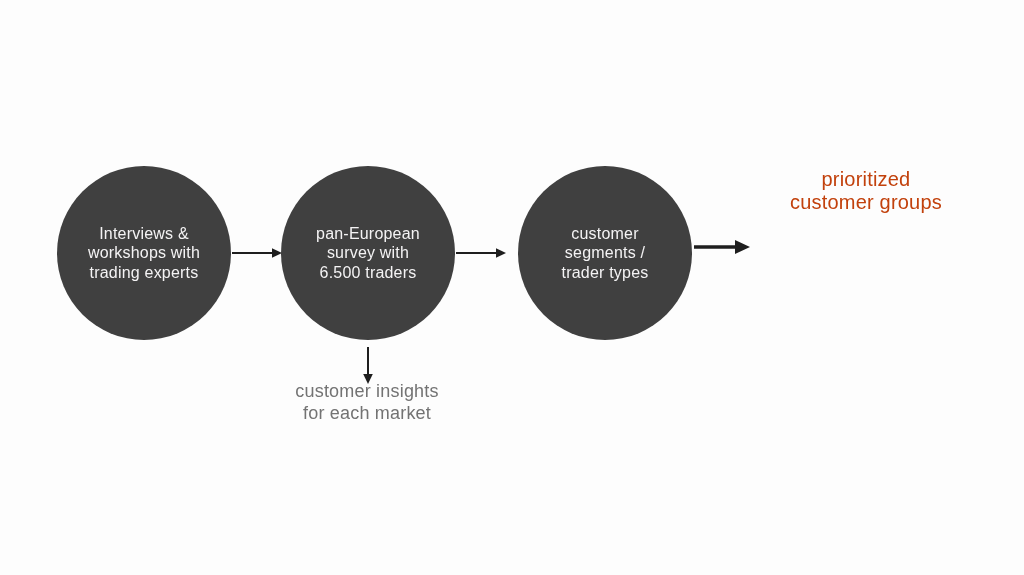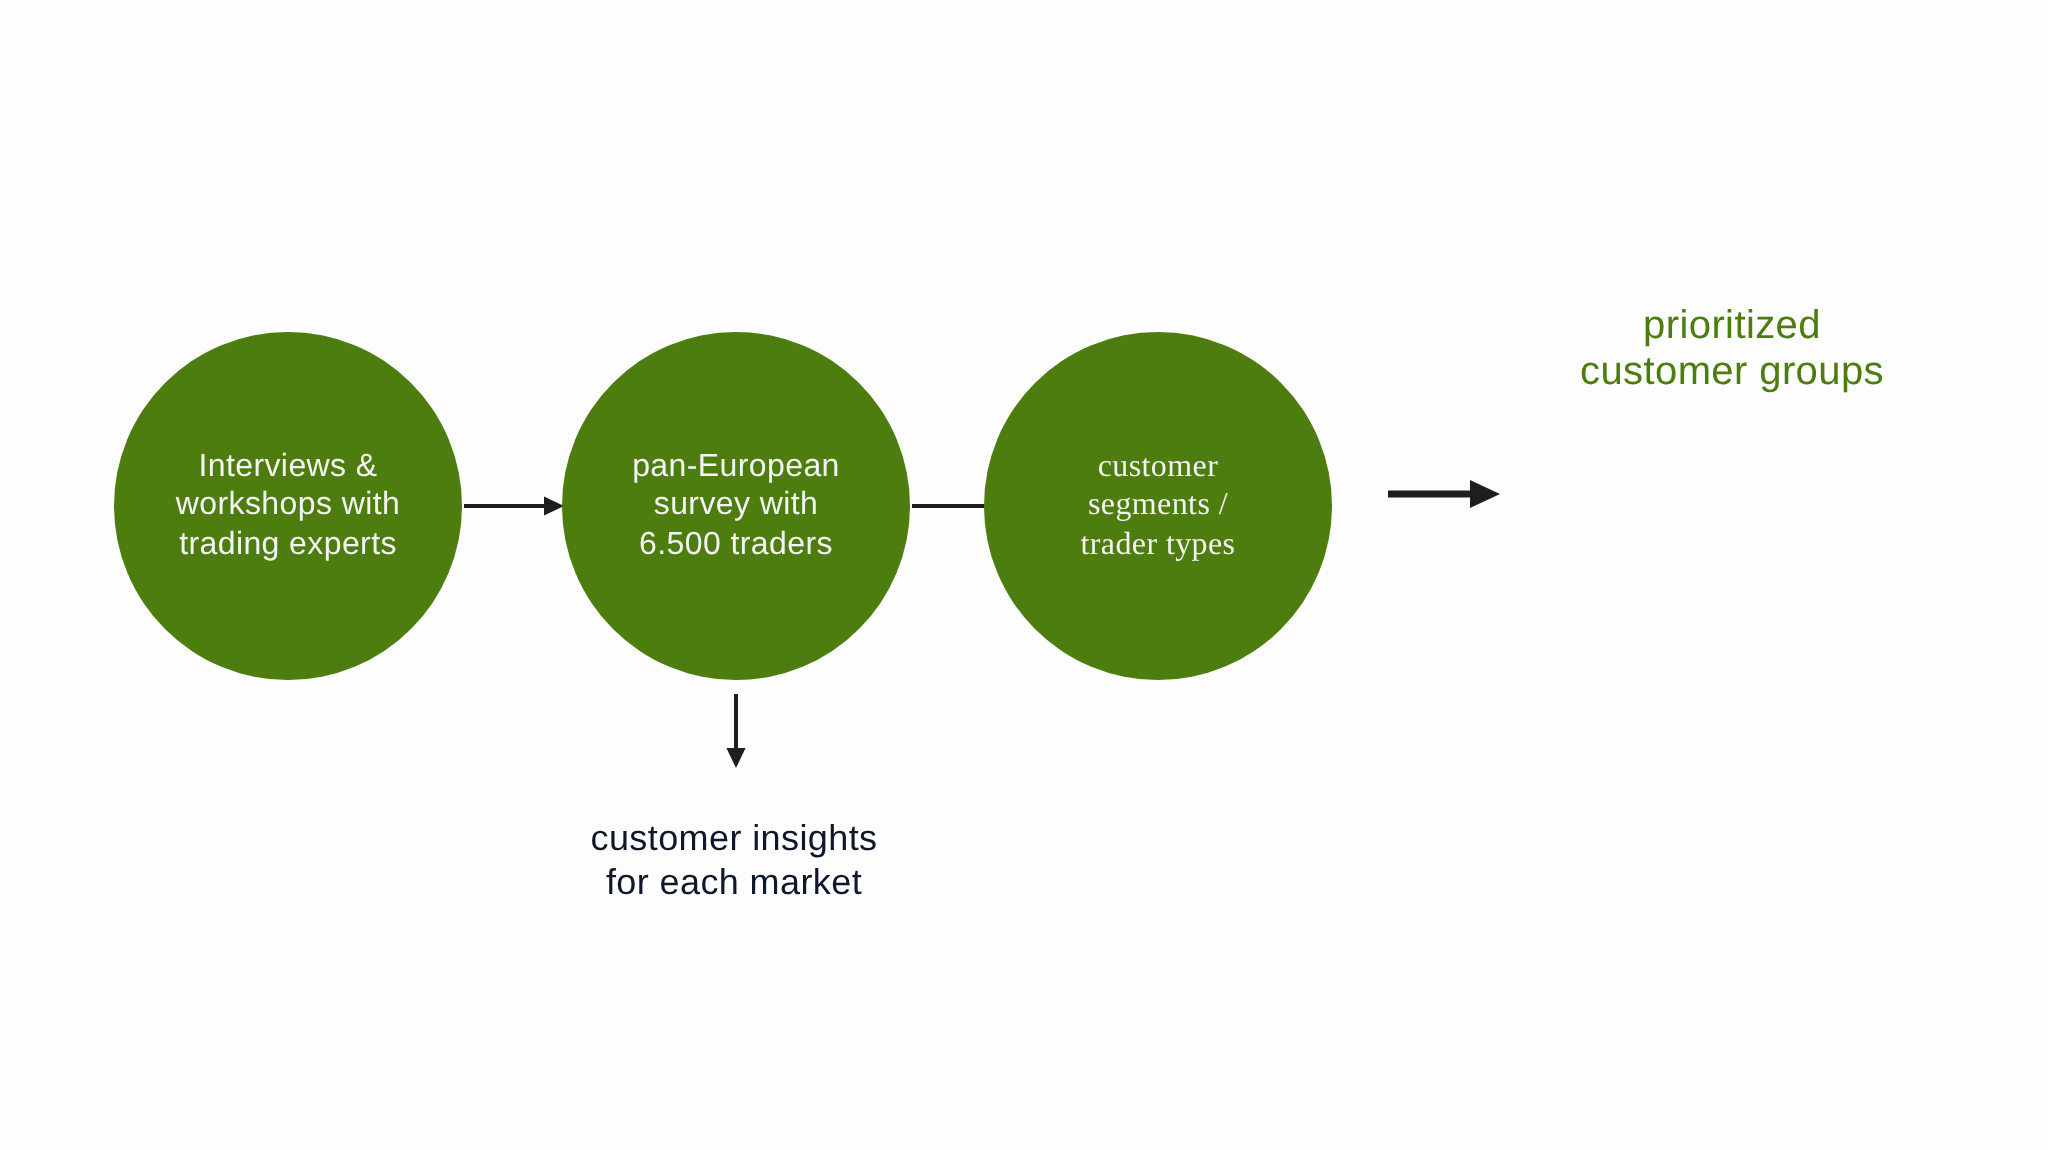--- a/index.html
+++ b/index.html
@@ -17,67 +17,67 @@
     position: relative;
     width: 1024px;
     height: 575px;
   }
   .circle {
     position: absolute;
     width: 174px;
     height: 174px;
     top: 166px;
     border-radius: 50%;
-    background: #4d7c0f;
+    background: #404040;
     display: flex;
     align-items: center;
     justify-content: center;
     text-align: center;
   }
   .circle-label {
     color: #f4f3f4;
     font-size: 16px;
     line-height: 19.5px;
     letter-spacing: 0.2px;
     white-space: pre-line;
   }
   #circle-1 { left: 57px; }
   #circle-2 { left: 281px; }
-  #circle-3 { left: 492px; font-family: Liberation Serif, serif; }
+  #circle-3 { left: 518px; }
 
   .arrow { position: absolute; }
   #arrow-1 { left: 232px; top: 246px; }
   #arrow-2 { left: 456px; top: 246px; }
   #arrow-3 { left: 694px; top: 238px; }
   #arrow-down { left: 360px; top: 347px; }
 
   .outcomes {
     position: absolute;
     left: 741px;
-    top: 152px;
+    top: 168px;
     width: 250px;
     text-align: center;
-    color: #4d7c0f;
+    color: #c2410c;
   }
   .outcome {
     font-size: 20px;
     line-height: 23px;
     letter-spacing: 0.2px;
     margin-bottom: 17px;
     white-space: pre-line;
   }
   .outcome:last-child { margin-bottom: 0; }
 
   .branch-note {
     position: absolute;
     left: 267px;
-    top: 409px;
+    top: 381px;
     width: 200px;
     text-align: center;
-    color: #0f172a;
+    color: #737373;
     font-size: 18px;
     line-height: 21.5px;
     letter-spacing: 0.2px;
     white-space: pre-line;
   }
 </style>
 </head>
 <body>
 
 <div class="stage">

